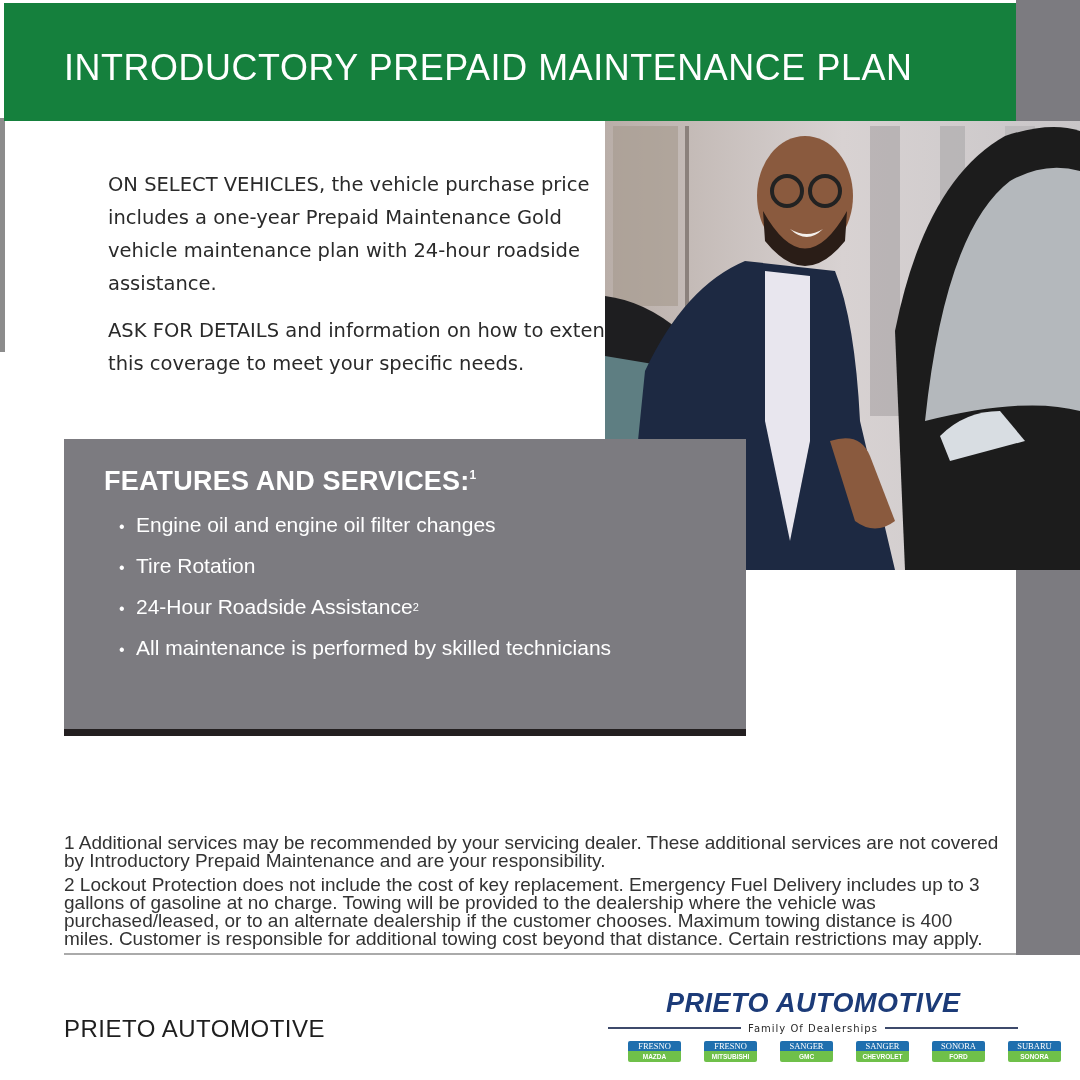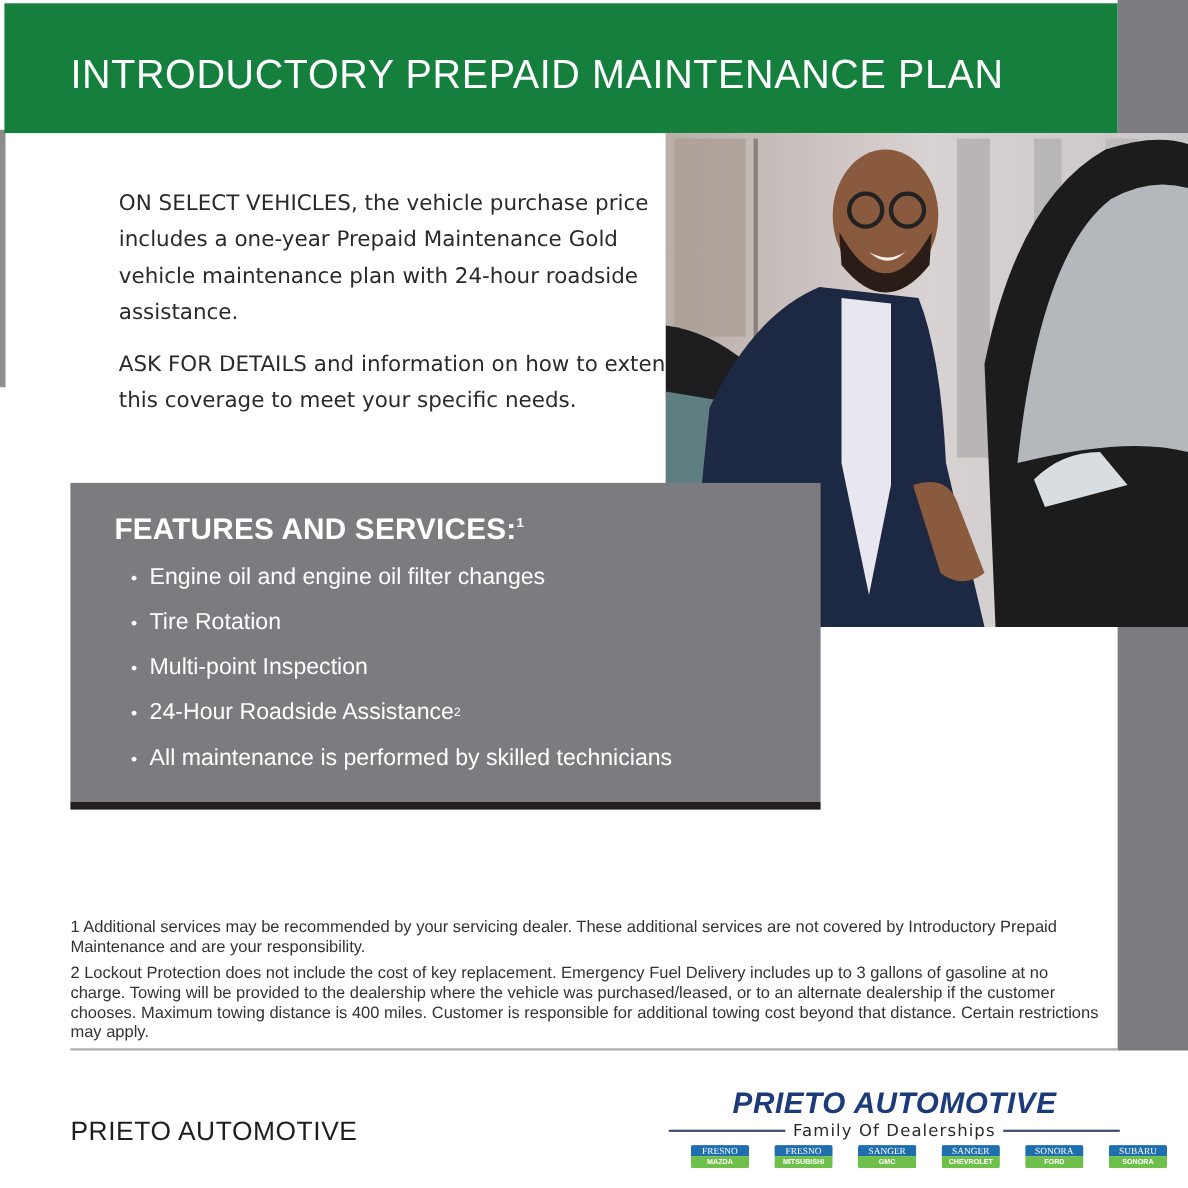--- a/index.html
+++ b/index.html
@@ -20,33 +20,33 @@
 
     .features { position:absolute; left:64px; top:439px; width:682px; height:290px; background:#7c7b80; }
     .features-bar { position:absolute; left:64px; top:729px; width:682px; height:7px; background:#231f20; }
     .features h2 { position:absolute; left:40px; top:27px; font-family:"Liberation Sans", sans-serif; font-weight:700; font-size:27px; color:#ffffff; letter-spacing:0.2px; white-space:nowrap; }
     .features h2 sup { font-size:12px; vertical-align:top; position:relative; top:2px; }
     .features ul { position:absolute; left:55px; top:72px; list-style:none; }
     .features li { font-family:"Liberation Sans", sans-serif; font-size:21px; color:#ffffff; height:41px; line-height:28px; white-space:nowrap; }
     .features li .bullet { display:inline-block; width:17px; font-size:16px; }
     .features li sup { font-size:11px; vertical-align:top; position:relative; top:0px; }
 
-    .footnotes { position:absolute; left:64px; top:834px; width:940px; font-family:"Liberation Sans", sans-serif; font-size:15px; line-height:18px; color:#333; }
+    .footnotes { position:absolute; left:64px; top:834px; width:940px; font-family:"Liberation Sans", sans-serif; font-size:19px; line-height:18px; color:#333; }
     .footnotes p { margin-bottom:6px; }
 
     .divider { position:absolute; left:64px; top:953px; width:952px; height:2px; background:#aaaaaa; }
 
     .brand-text { position:absolute; left:64px; top:1015px; font-family:"Liberation Sans", sans-serif; font-size:24px; letter-spacing:0.5px; color:#1e1e1e; white-space:nowrap; }
 
     .logo { position:absolute; left:608px; top:988px; width:410px; height:80px; }
     .logo-title { position:absolute; left:58px; top:0; font-family:"Liberation Sans", sans-serif; font-weight:700; font-style:italic;
                   font-size:27px; color:#1c3b78; letter-spacing:0.5px; white-space:nowrap; }
     .logo-sub-row { position:absolute; left:0; top:32px; width:410px; height:16px; display:flex; align-items:center; }
     .logo-line { flex:1; height:2px; background:#3d4a6b; }
-    .logo-sub { padding:0 7px; font-family:"DejaVu Sans", sans-serif; font-size:15px; letter-spacing:1px; color:#2a2a2a; white-space:nowrap; }
+    .logo-sub { padding:0 7px; font-family:"DejaVu Sans", sans-serif; font-size:10px; letter-spacing:1px; color:#2a2a2a; white-space:nowrap; }
     .badges { position:absolute; left:2px; top:53px; display:flex; gap:5px; }
     .badge { width:53px; height:21px; border-radius:2px; overflow:hidden; display:flex; flex-direction:column;margin-left:18px; }
     .badge .top { height:10px; background:#1f6fae; color:#fff; font-family:"Liberation Serif", serif; font-size:8.5px; line-height:10px; text-align:center; white-space:nowrap; }
     .badge .bot { height:11px; background:#6fc04a; color:#fff; font-family:"Liberation Sans", sans-serif; font-weight:700; font-size:6.5px; line-height:11px; text-align:center; white-space:nowrap; }
   </style>
 </head>
 <body>
 
 <div class="left-strip"></div>
 <div class="right-strip"></div>
@@ -89,21 +89,20 @@
     <circle cx="220" cy="70" r="15" fill="none" stroke="#222" stroke-width="4"></circle>
     <path d="M185 108 Q202 118 218 108 Q202 124 185 108 Z" fill="#f4f0ec"></path>
   </svg>
 </div>
 
 <div class="features">
   <h2><span>FEATURES AND SERVICES:</span><sup>1</sup></h2>
   <ul>
     <li><span class="bullet">•</span><span>Engine oil and engine oil filter changes</span></li>
     <li><span class="bullet">•</span><span>Tire Rotation</span></li>
-    <li><span class="bullet">•</span><span>Multi-point Inspection</span></li>
     <li><span class="bullet">•</span><span>24-Hour Roadside Assistance</span><sup>2</sup></li>
     <li><span class="bullet">•</span><span>All maintenance is performed by skilled technicians</span></li>
   </ul>
 </div>
 <div class="features-bar"></div>
 
 <div class="footnotes">
   <p>1 Additional services may be recommended by your servicing dealer. These additional services are not covered by Introductory Prepaid Maintenance and are your responsibility.</p>
   <p>2 Lockout Protection does not include the cost of key replacement. Emergency Fuel Delivery includes up to 3 gallons of gasoline at no charge. Towing will be provided to the dealership where the vehicle was purchased/leased, or to an alternate dealership if the customer chooses. Maximum towing distance is 400 miles. Customer is responsible for additional towing cost beyond that distance. Certain restrictions may apply.</p>
 </div>

